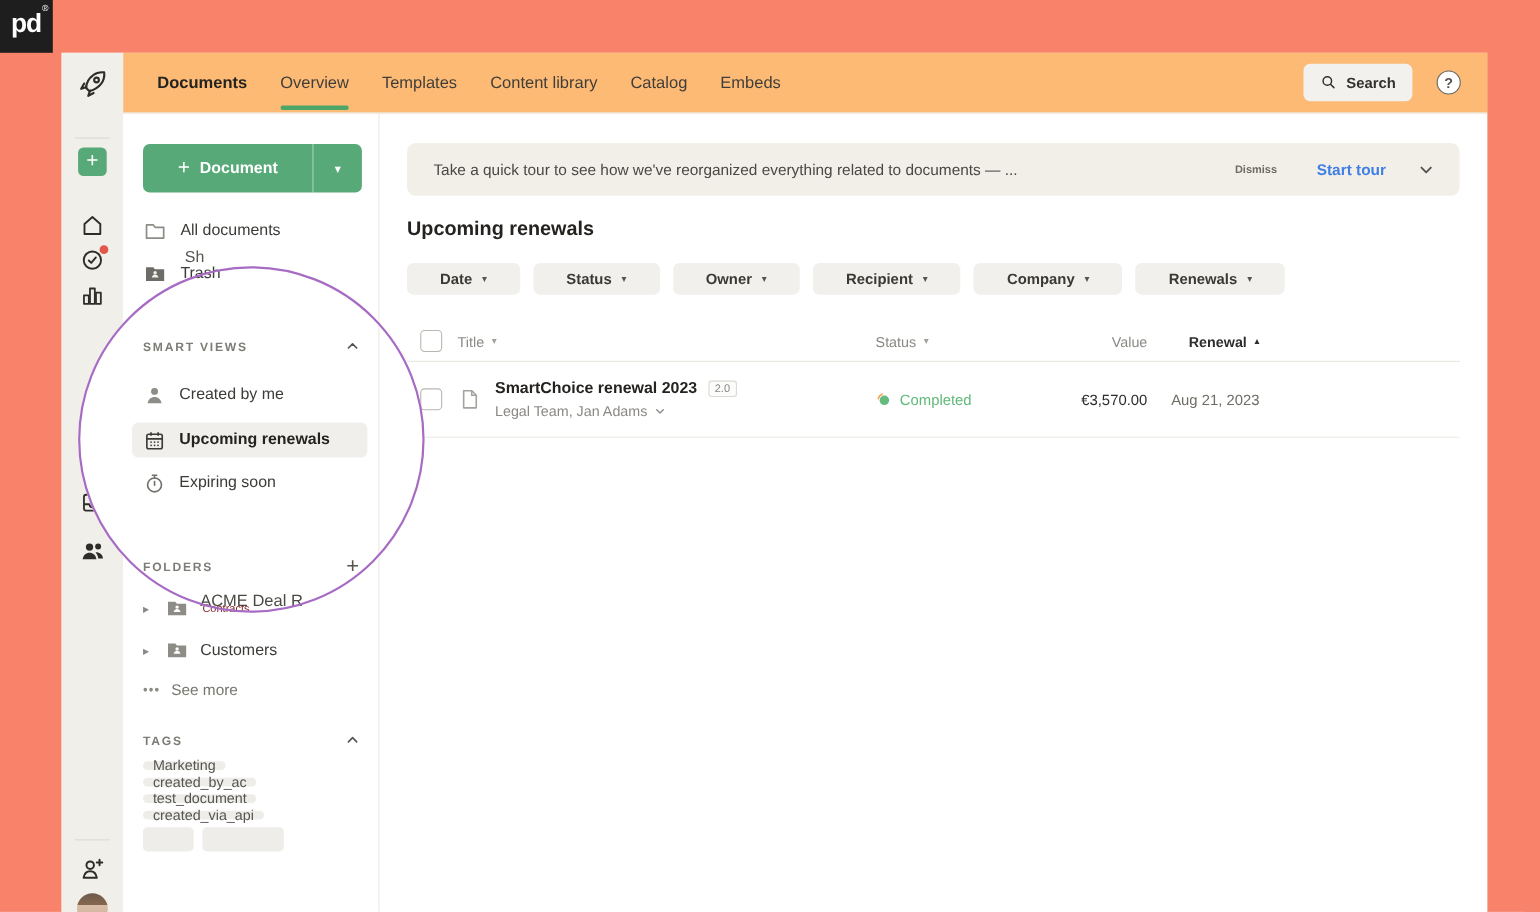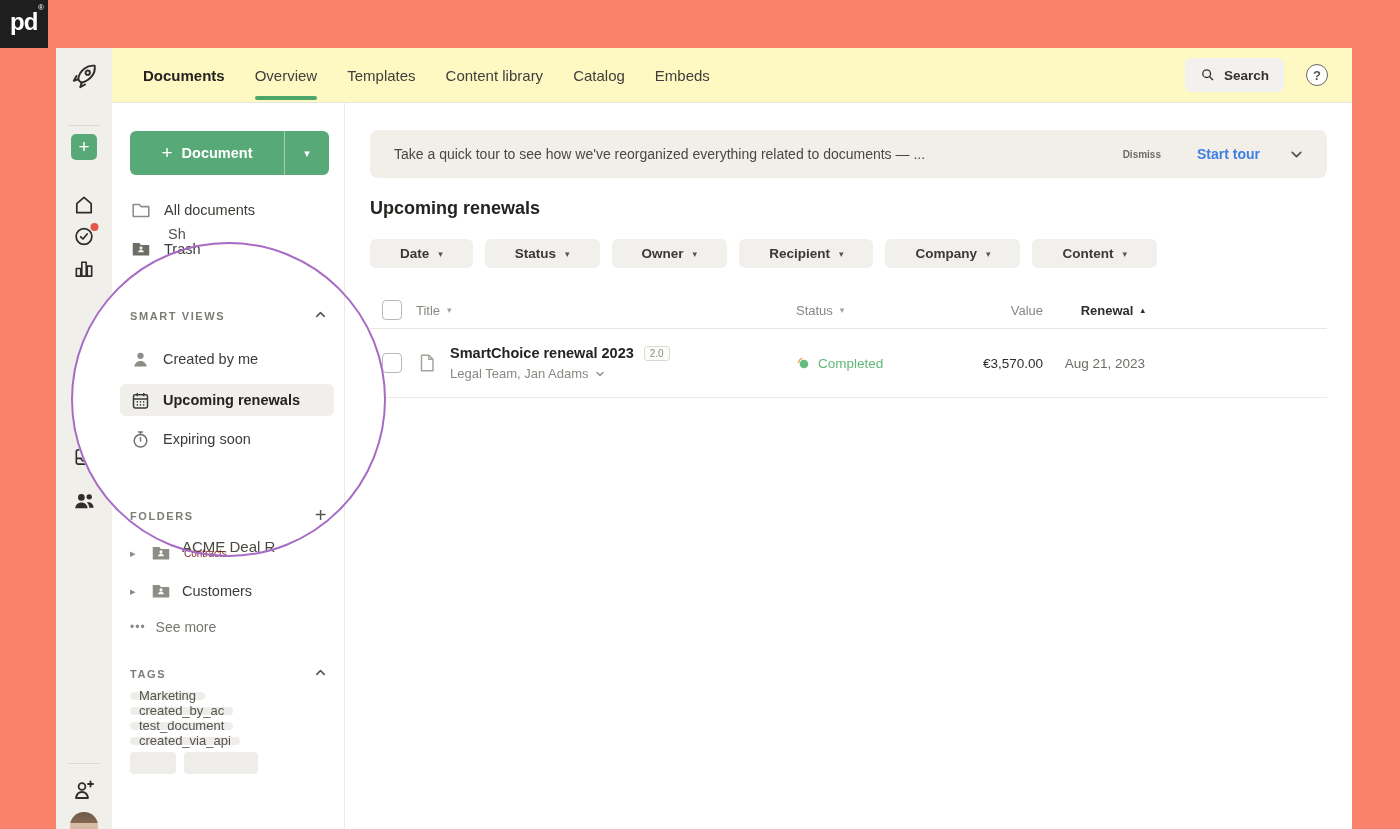--- a/index.html
+++ b/index.html
@@ -20,21 +20,21 @@
              color:#fff;font-size:19px;line-height:24px;text-align:center;cursor:pointer;padding:0;}
   .rail-home{top:146px;} .rail-tasks{top:177px;} .rail-chart{top:209px;}
   .rail-inbox{top:397px;} .rail-contacts{top:440px;}
   .rail-div2{top:715px;width:32px;height:1px;background:#DDDAD2;}
   .rail-addperson{top:730px;}
   .rail-avatar{top:764px;width:28px;height:28px;border-radius:50%;overflow:hidden;
       background:linear-gradient(180deg,#6d5a4b 0%,#85674f 38%,#d9bda6 40%,#cbb19b 100%);}
   .tasks-wrap{position:relative;display:inline-block;}
   .tasks-dot{position:absolute;top:-2px;right:-3px;width:8px;height:8px;border-radius:50%;background:#E2574C;}
   
-  .topnav{position:absolute;left:56px;right:0;top:0;height:55px;background:#fef9c3;z-index:4;
+  .topnav{position:absolute;left:56px;right:0;top:0;height:55px;background:#fdba74;z-index:4;
           border-bottom:1px solid #E9E7E2;display:flex;align-items:center;padding:0 24px 0 31px;box-sizing:border-box;}
   .tab{position:relative;height:55px;display:flex;align-items:center;font-size:15px;color:#3F3E3A;
        margin-right:30px;cursor:pointer;white-space:nowrap;}
   .tab.bold{font-weight:bold;color:#242320;}
   .tab.active::after{content:"";position:absolute;left:0;right:0;bottom:3px;height:4px;border-radius:2px;background:#4DA567;}
   .nav-right{margin-left:auto;display:flex;align-items:center;}
   .search-btn{display:flex;align-items:center;gap:8px;background:#F2F1EE;border:none;border-radius:6px;
               padding:9px 15px;font-size:13.5px;font-weight:bold;color:#33322F;cursor:pointer;
               font-family:inherit;}
   .help-btn{margin-left:22px;width:22px;height:22px;border-radius:50%;border:1.6px solid #68675F;background:#fff;
@@ -362,21 +362,21 @@
         </span>
         <span class="chip">
           <span>Recipient</span>
           <span class="dn">▾</span>
         </span>
         <span class="chip">
           <span>Company</span>
           <span class="dn">▾</span>
         </span>
         <span class="chip">
-          <span>Content</span>
+          <span>Renewals</span>
           <span class="dn">▾</span>
         </span>
       </div>
 
       <div class="table">
         <div class="thead">
           <span class="cb"></span>
           <span class="c-title">
             <span class="hcell">
               <span>Title</span>

